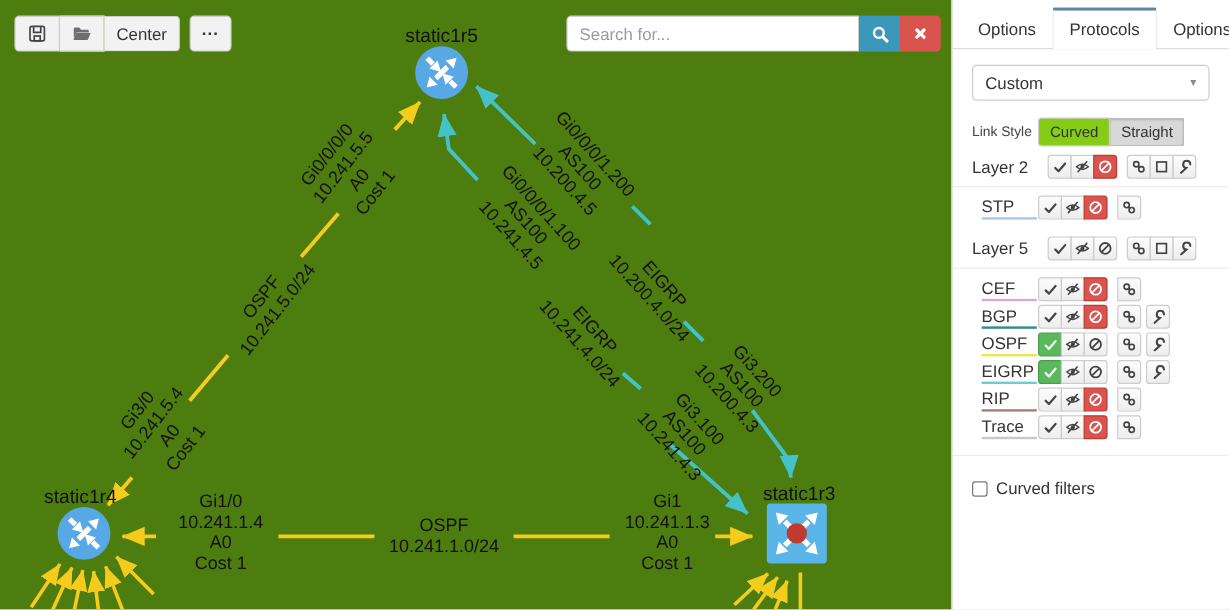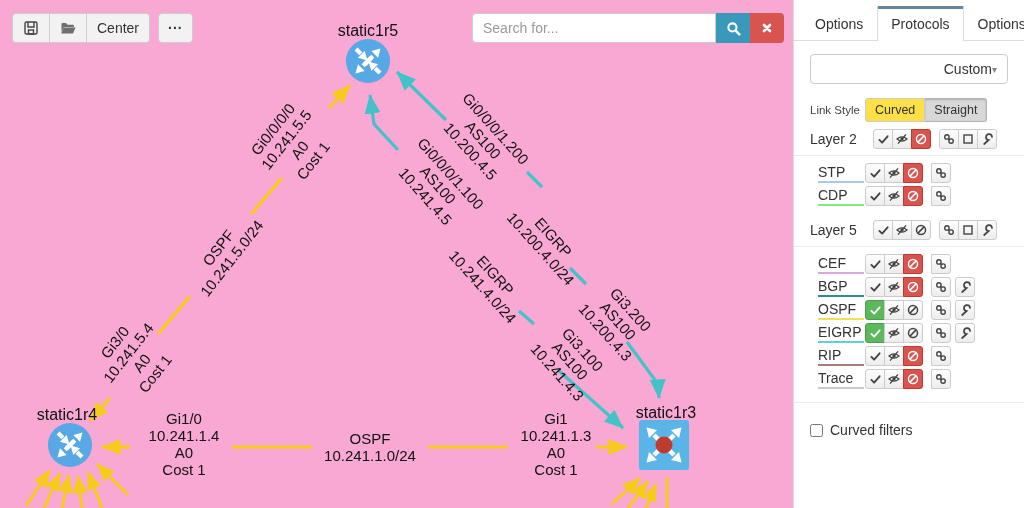--- a/index.html
+++ b/index.html
@@ -1,20 +1,20 @@
 <!DOCTYPE html>
 <html><head>
 <meta charset="utf-8">
 <style>
   html,body{margin:0;padding:0;background:#fff;}
   body{width:1024px;height:508px;font-family:"Liberation Sans",sans-serif;overflow:hidden;position:relative;}
   .app{position:relative;width:1024px;height:508px;background:#fff;}
 
   
-  .canvas{position:absolute;left:0;top:0;width:793px;height:508px;background:#f9a8d4;overflow:hidden;}
+  .canvas{position:absolute;left:0;top:0;width:793px;height:508px;background:#4d7c0f;overflow:hidden;}
   .edges{position:absolute;left:0;top:0;z-index:1;pointer-events:none;}
   .node{position:absolute;transform:translate(-50%,-50%);z-index:3;}
   .nlabel{position:absolute;transform:translate(-50%,-50%);z-index:2;font-size:16px;color:#111;white-space:nowrap;}
   .elabel{position:absolute;z-index:2;font-size:15px;color:#121212;text-align:center;white-space:pre-line;line-height:1.14;}
 
   
   .toolbar{position:absolute;left:12px;top:13px;z-index:5;display:flex;gap:8px;}
   .btn-group{display:flex;}
   .tb-btn{height:30px;box-sizing:border-box;background:#f2f2f2;border:1px solid #ccc;display:flex;align-items:center;justify-content:center;padding:0 10px;font-size:14px;color:#333;cursor:pointer;}
   .btn-group .tb-btn+.tb-btn{border-left:none;}
@@ -29,25 +29,25 @@
   .sbtn{width:34px;height:30px;border:none;display:flex;align-items:center;justify-content:center;cursor:pointer;padding:0;}
   .sbtn.search{background:#3a98ba;}
   .sbtn.clear{background:#d9534f;border-radius:0 4px 4px 0;}
 
   
   .sidebar{position:absolute;left:793px;top:0;width:231px;height:508px;box-sizing:border-box;border-left:1px solid #ddd;background:#fff;}
   .tabbar{display:flex;align-items:flex-end;padding:6px 0 0 7px;border-bottom:1px solid #ddd;height:34px;}
   .tab{padding:9px 13px;font-size:14px;color:#333;border:1px solid transparent;border-bottom:none;margin-bottom:-1px;background:transparent;cursor:pointer;border-radius:2px 2px 0 0;}
   .tab.active{background:#fff;border-color:#ddd;border-top:3px solid #5f87a0;padding-top:7px;}
   .pbody{padding:13px 16px 0 16px;}
-  .select{height:30px;box-sizing:border-box;border:1px solid #ccc;border-radius:4px;display:flex;align-items:center;justify-content:flex-end;padding:0 10px;font-size:14px;color:#333;background:#fff;cursor:pointer;}
+  .select{height:30px;box-sizing:border-box;border:1px solid #ccc;border-radius:4px;display:flex;align-items:center;justify-content:space-between;padding:0 10px;font-size:14px;color:#333;background:#fff;cursor:pointer;}
   .chev{color:#888;font-size:10px;}
   .lsrow{display:flex;align-items:center;margin-top:13px;height:26px;}
   .lslabel{font-size:11.5px;color:#444;width:55px;}
-  .lsbtn{font-size:12.5px;padding:4px 9px;border:1px solid #ccc;background:#fde047;color:#333;cursor:pointer;}
+  .lsbtn{font-size:12.5px;padding:4px 9px;border:1px solid #ccc;background:#84cc16;color:#333;cursor:pointer;}
   .lsbtn.curved{border-radius:3px 0 0 3px;}
   .lsbtn.straight{border-radius:0 3px 3px 0;border-left:none;}
   .lsbtn.sel{background:#d8d8d8;border-color:#b3b3b3;box-shadow:inset 0 1px 2px rgba(0,0,0,.18);}
   .hr{border-top:1px solid #ececec;margin:6px -16px 0 -16px;height:0;}
   .hr.mid{margin-top:13px;}
   .row{display:flex;align-items:center;height:20px;}
   .row.hdr{margin-top:6px;}
   .row.proto{margin-top:3px;}
   .row.first{margin-top:7px;}
   .labelbox{width:63px;font-size:14px;color:#333;}
@@ -362,47 +362,20 @@
         </span>
         <span class="bgroup g2">
           <button class="ibtn">
               <svg width="12" height="12">
                 <use href="#ic-chain"></use>
               </svg>
             </button>
         </span>
       </div>
 
-      <div class="row proto">
-        <span class="labelbox"><span class="pname" style="border-bottom-color: rgb(130, 232, 130);">CDP</span></span>
-        <span class="bgroup">
-          <button class="ibtn">
-              <svg width="11" height="11">
-                <use href="#ic-check"></use>
-              </svg>
-            </button>
-          <button class="ibtn">
-              <svg width="12" height="12">
-                <use href="#ic-eyeslash"></use>
-              </svg>
-            </button>
-          <button class="ibtn on-red">
-              <svg width="12" height="12">
-                <use href="#ic-ban"></use>
-              </svg>
-            </button>
-        </span>
-        <span class="bgroup g2">
-          <button class="ibtn">
-              <svg width="12" height="12">
-                <use href="#ic-chain"></use>
-              </svg>
-            </button>
-        </span>
-      </div>
 
       <div class="row hdr" style="margin-top:14px;">
         <span class="labelbox">Layer 5</span>
         <span class="bgroup">
           <button class="ibtn">
               <svg width="11" height="11">
                 <use href="#ic-check"></use>
               </svg>
             </button>
           <button class="ibtn">

